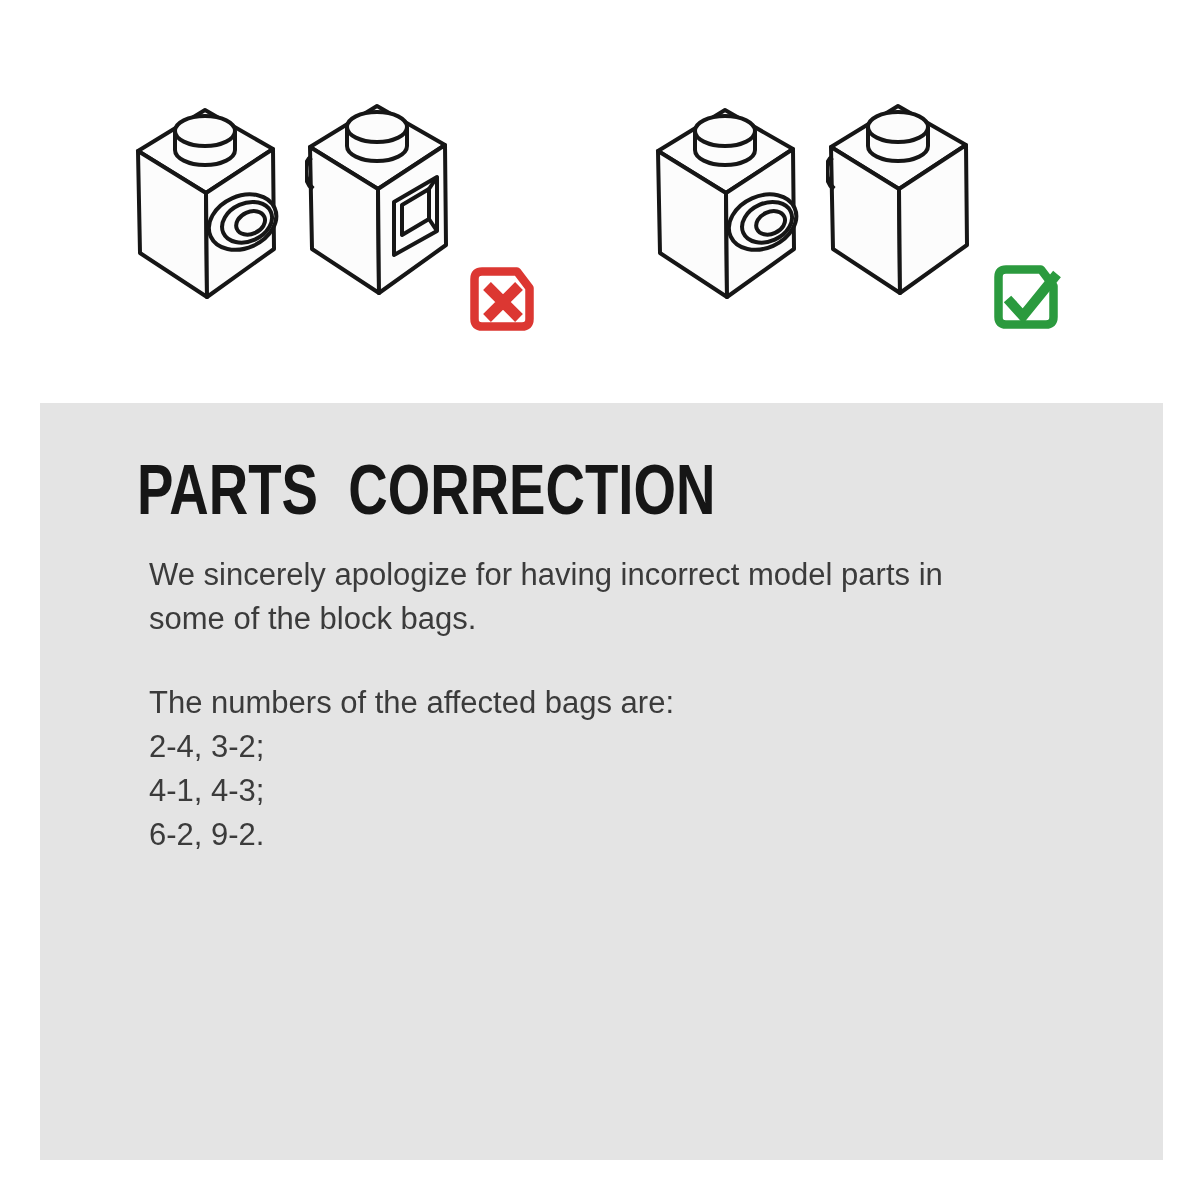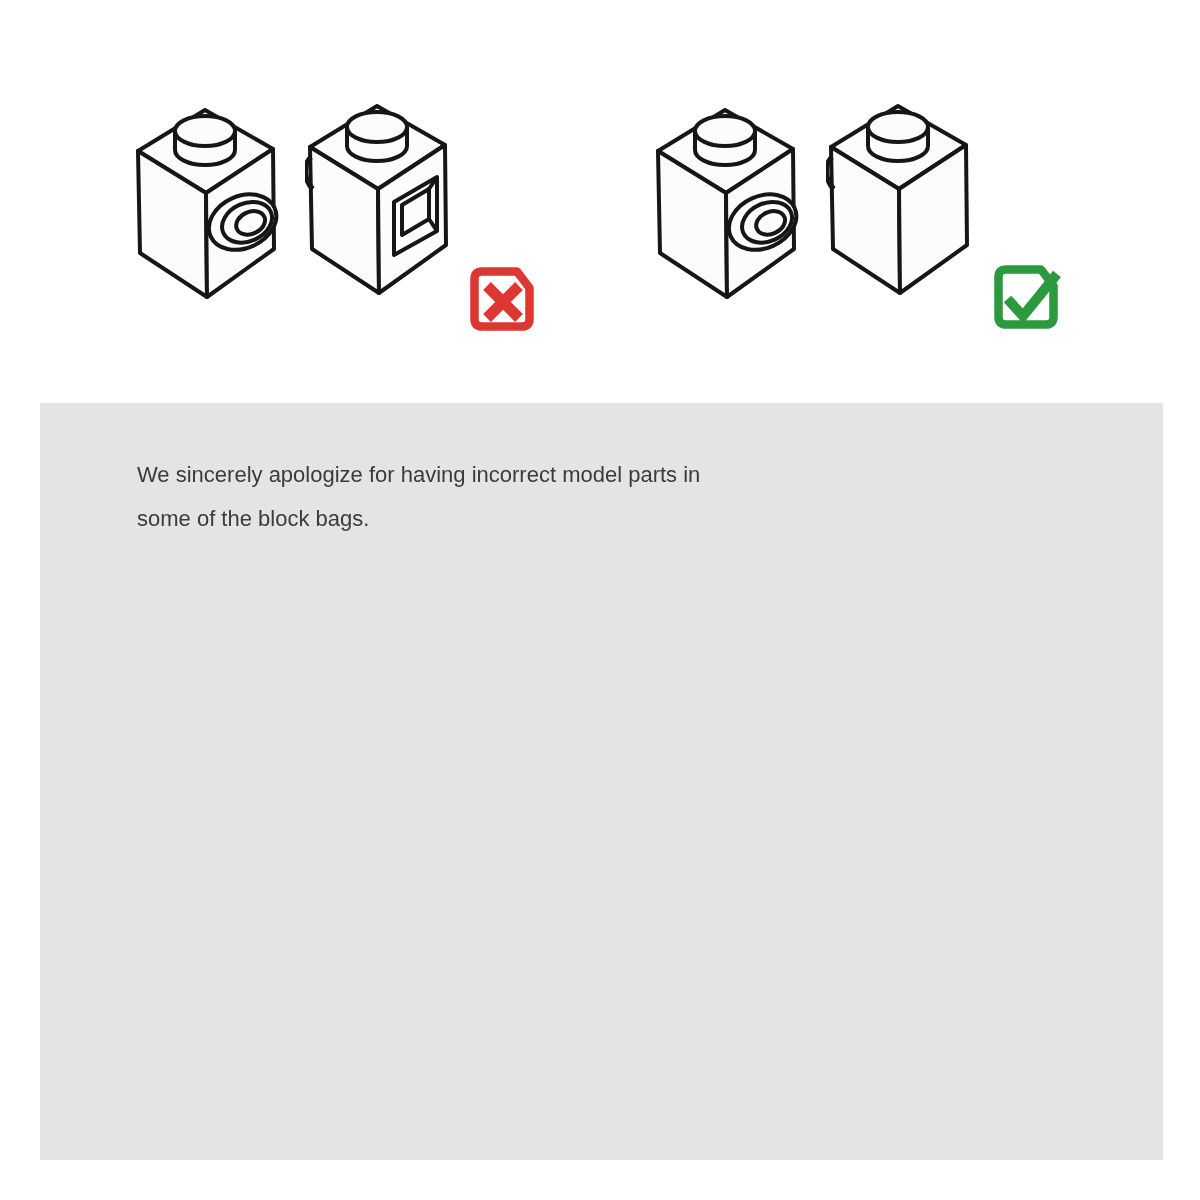--- a/index.html
+++ b/index.html
@@ -14,21 +14,21 @@
     background:#e4e4e4;box-sizing:border-box;padding:50px 60px 0 97px;
   }
   .heading{
     margin:0 0 26px 0;font-size:70px;font-weight:bold;line-height:74px;
     color:#161616;white-space:pre;display:inline-block;
     transform:scaleX(0.78);transform-origin:left center;letter-spacing:0px;
   }
   .heading-row{height:74px;margin-bottom:26px;}
   .heading-row .heading{margin:0;}
   .para{
-    margin:0 0 40px 0;font-size:22px;line-height:44px;color:#3b3b3b;
+    margin:0 0 40px 12px;font-size:31px;line-height:44px;color:#3b3b3b;
     white-space:pre-line;letter-spacing:0px;
   }
 </style>
 </head>
 <body>
 
 <div class="canvas">
 
   <div>
 
@@ -99,17 +99,24 @@
 
     <svg class="mark" style="left:990px;top:261px" viewBox="0 0 72 72">
       <g fill="none" stroke="#2b9a3e">
         <path stroke-width="8.5" stroke-linejoin="round" d="M51,8.5 L16,8.5 Q8.5,8.5 8.5,16 L8.5,56 Q8.5,63.5 16,63.5 L56,63.5 Q63.5,63.5 63.5,56 L63.5,25 Z"></path>
         <path stroke-width="10" stroke-linejoin="miter" d="M17.5,38 L33,55 L67,13"></path>
       </g>
     </svg>
   </div>
 
   <div class="panel">
+    <div class="heading-row">
+      <h1 class="heading">PARTS  CORRECTION</h1>
+    </div>
     <p class="para">We sincerely apologize for having incorrect model parts in
 some of the block bags.</p>
+    <p class="para">The numbers of the affected bags are:
+2-4, 3-2;
+4-1, 4-3;
+6-2, 9-2.</p>
   </div>
 
 </div>
 
 </body></html>

